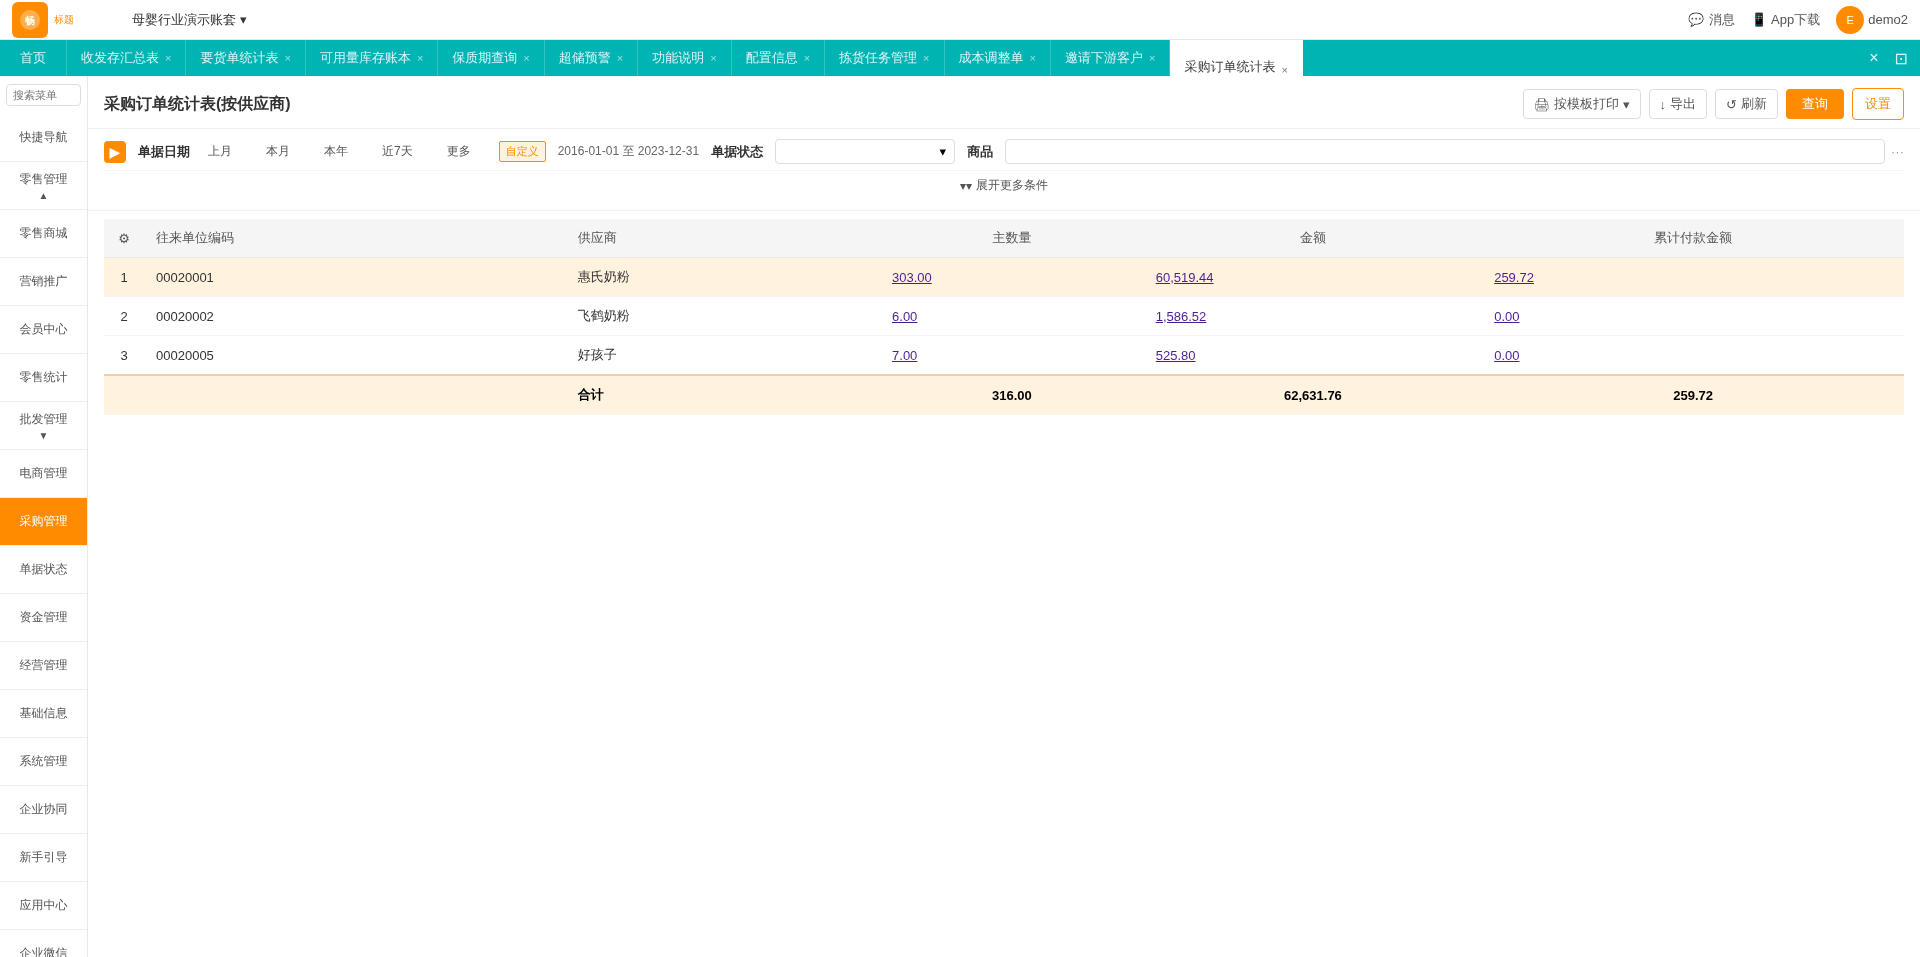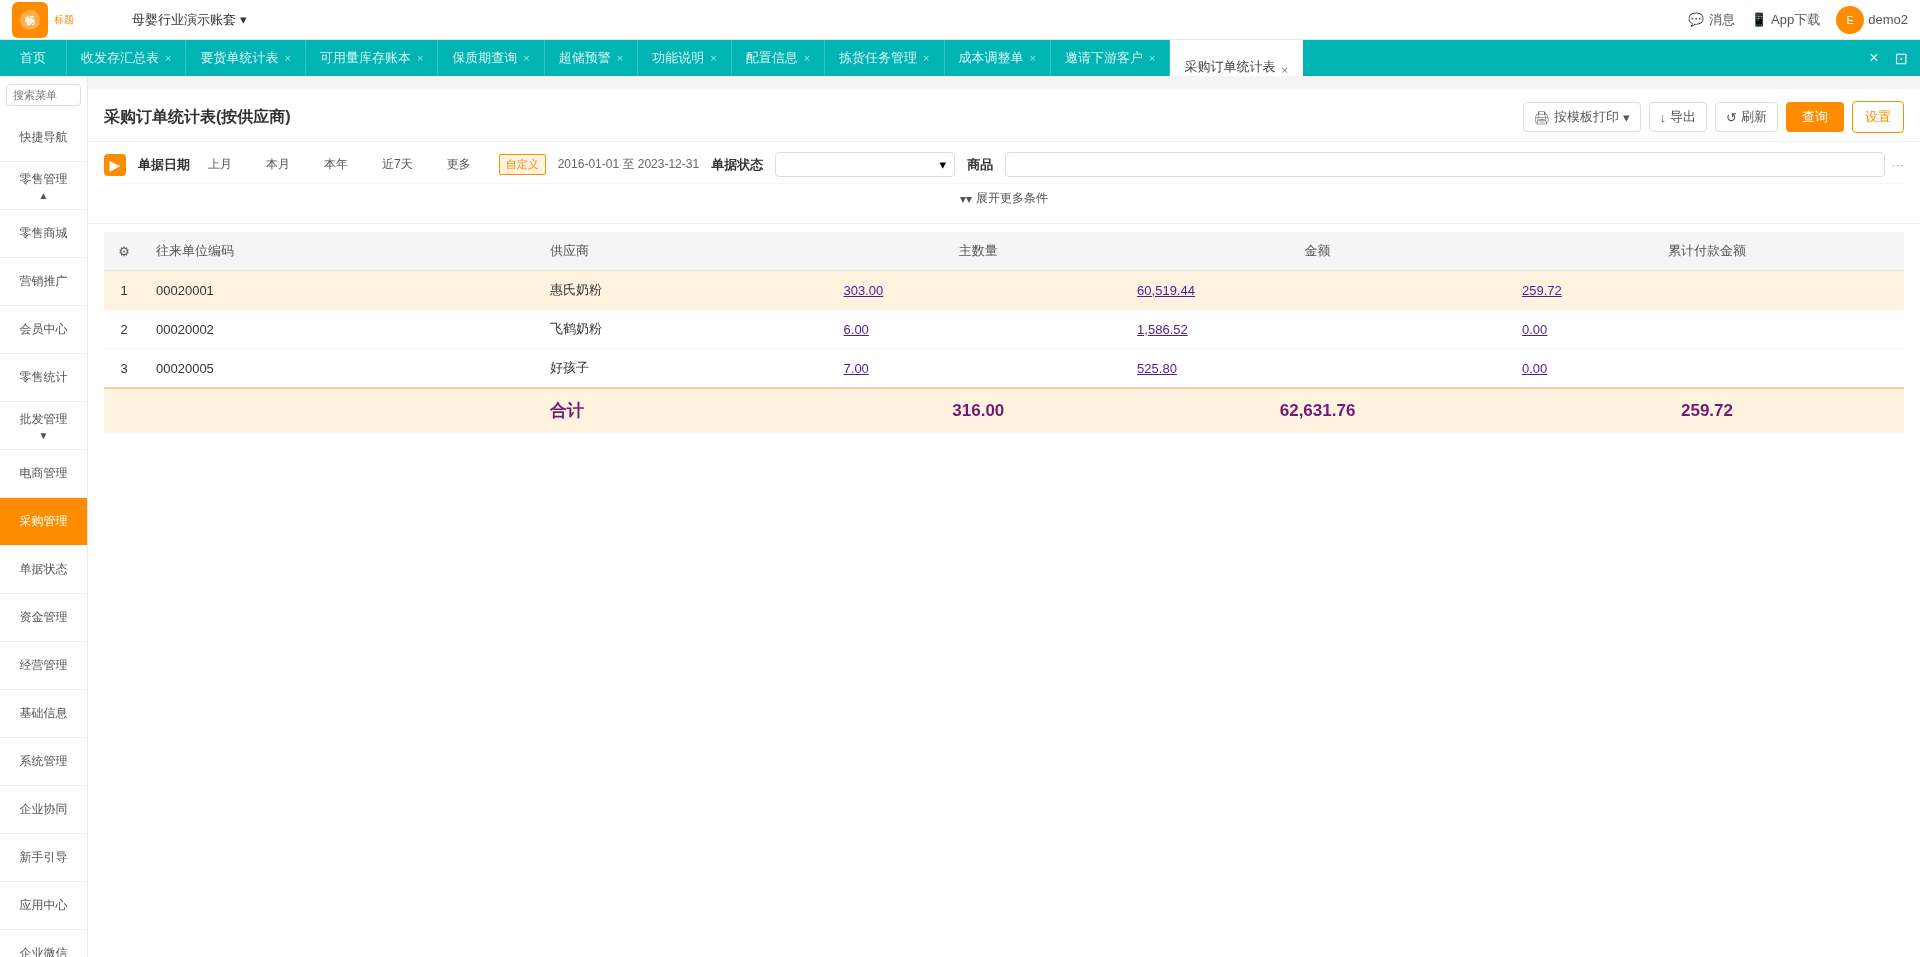--- a/index.html
+++ b/index.html
@@ -27,21 +27,21 @@
 
     
     .main-layout { display: flex; height: calc(957px - 76px); }
     .sidebar { width: 88px; background: #fff; border-right: 1px solid #e8e8e8; display: flex; flex-direction: column; overflow-y: auto; flex-shrink: 0; }
     .sidebar-item { display: flex; flex-direction: column; align-items: center; justify-content: center; padding: 12px 4px; cursor: pointer; color: #555; font-size: 12px; text-align: center; border-bottom: 1px solid #f0f0f0; min-height: 48px; gap: 2px; }
     .sidebar-item.active { color: #fff; background: #ff8c00; }
     .sidebar-search { padding: 8px 6px; }
     .sidebar-search input { width: 100%; border: 1px solid #ddd; border-radius: 4px; padding: 4px 6px; font-size: 11px; outline: none; }
 
     
-    .content-area { flex: 1; background: #f5f5f5; overflow: auto; margin-top: 13px; }
+    .content-area { flex: 1; background: #f5f5f5; overflow: auto; }
     .page-container { background: #fff; margin: 0; height: 100%; }
 
     
     .page-header { display: flex; align-items: center; justify-content: space-between; padding: 12px 16px 8px; border-bottom: 1px solid #f0f0f0; }
     .page-title { font-size: 16px; font-weight: bold; color: #333; }
     .page-actions { display: flex; align-items: center; gap: 8px; }
     .btn-template { display: flex; align-items: center; gap: 4px; border: 1px solid #ddd; background: #fff; padding: 5px 10px; border-radius: 4px; cursor: pointer; font-size: 13px; color: #555; }
     .btn-export { display: flex; align-items: center; gap: 4px; border: 1px solid #ddd; background: #fff; padding: 5px 10px; border-radius: 4px; cursor: pointer; font-size: 13px; color: #555; }
     .btn-refresh { display: flex; align-items: center; gap: 4px; border: 1px solid #ddd; background: #fff; padding: 5px 10px; border-radius: 4px; cursor: pointer; font-size: 13px; color: #555; }
     .btn-query { background: #ff8c00; color: #fff; border: none; padding: 6px 16px; border-radius: 4px; cursor: pointer; font-size: 13px; }
@@ -67,21 +67,21 @@
     .data-table thead tr { background: #f5f5f5; }
     .data-table th { padding: 10px 12px; text-align: left; font-weight: normal; color: #555; font-size: 13px; border-bottom: 1px solid #e8e8e8; white-space: nowrap; }
     .data-table th.center { text-align: center; }
     .data-table td { padding: 10px 12px; border-bottom: 1px solid #f5f5f5; font-size: 13px; color: #333; }
     .data-table td.center { text-align: center; }
     .data-table td.number { color: #4c1d95; text-decoration: underline; cursor: pointer; }
     .data-table tr.highlighted { background: #fff3e0; }
 
     
     .table-footer { background: #fff3e0; }
-    .table-footer td { padding: 10px 12px; font-size: 17px; font-weight: bold; color: #701a75; border-top: 2px solid #f0d0a0; }
+    .table-footer td { padding: 10px 12px; font-size: 13px; font-weight: bold; color: #000000; border-top: 2px solid #f0d0a0; }
 
     
     ::-webkit-scrollbar { width: 6px; height: 6px; }
     ::-webkit-scrollbar-track { background: #f1f1f1; }
     ::-webkit-scrollbar-thumb { background: #ccc; border-radius: 3px; }
   </style>
 </head>
 <body>
 
 <div class="top-bar">

